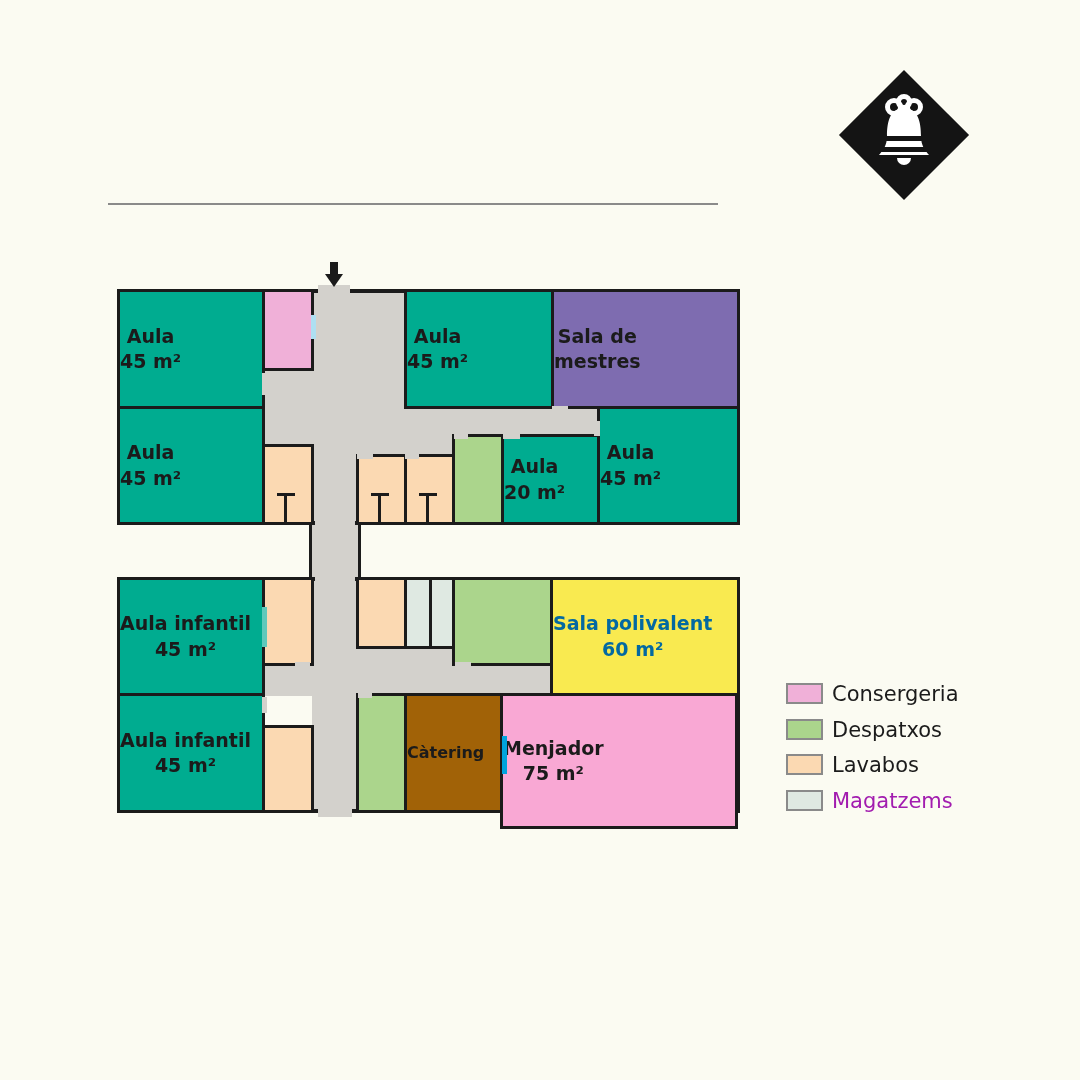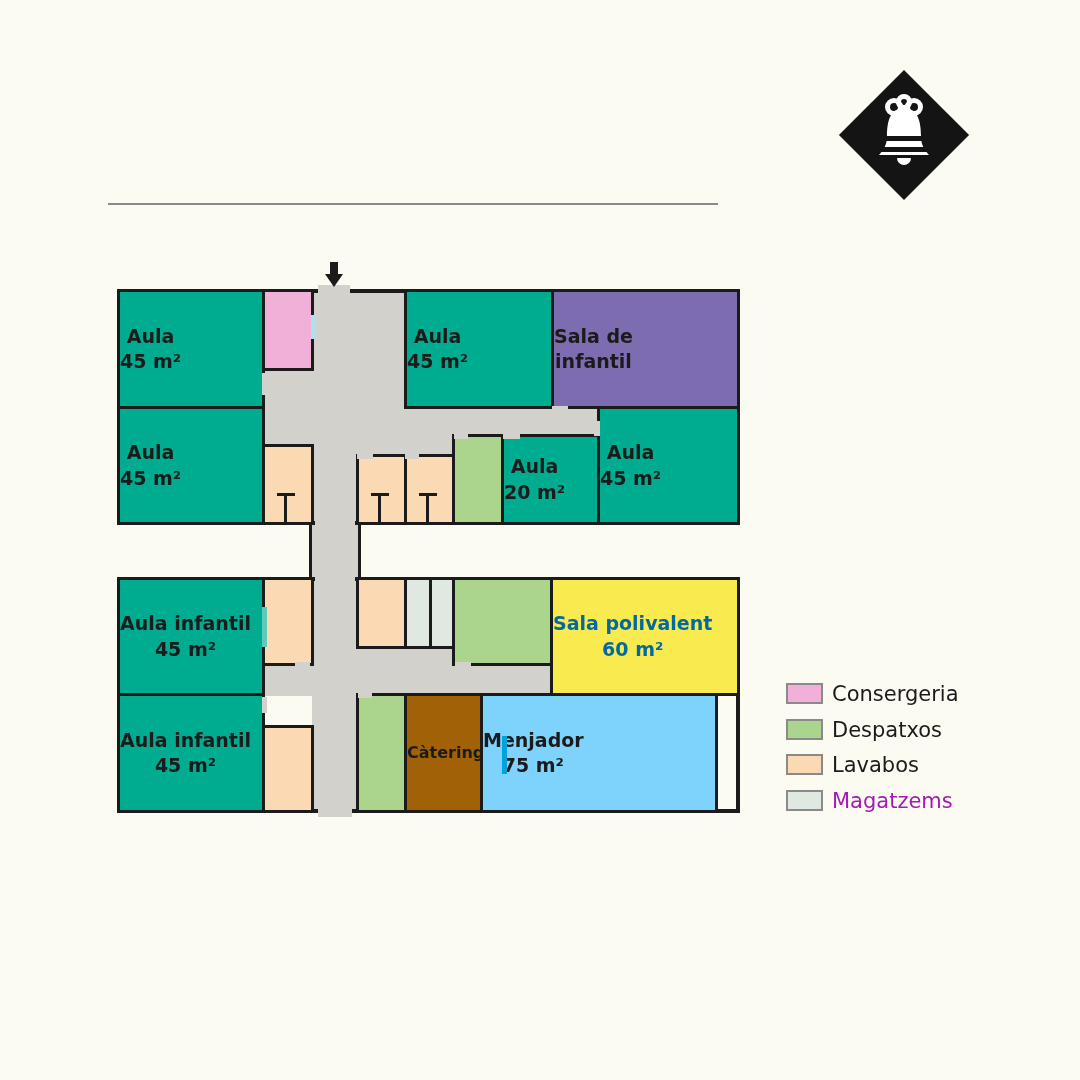--- a/index.html
+++ b/index.html
@@ -62,21 +62,21 @@
         <span class="lbl" style="font-size: 19px; color: rgb(27, 27, 27);">Aula
 45 m²</span>
       </div>
       <div class="abs room" style="left: 262px; top: 289px; width: 52px; height: 82px; background: rgb(240, 176, 216); border: 3px solid rgb(27, 27, 27);"></div>
       <div class="abs room" style="left: 404px; top: 289px; width: 150px; height: 120px; background: rgb(0, 172, 144); border: 3px solid rgb(27, 27, 27);">
         <span class="lbl" style="font-size: 19px; color: rgb(27, 27, 27);">Aula
 45 m²</span>
       </div>
       <div class="abs room" style="left: 551px; top: 289px; width: 189px; height: 120px; background: rgb(126, 108, 176); border: 3px solid rgb(27, 27, 27);">
         <span class="lbl" style="font-size: 19px; color: rgb(27, 27, 27);">Sala de
-infantil</span>
+mestres</span>
       </div>
       <div class="abs room" style="left: 117px; top: 406px; width: 148px; height: 119px; background: rgb(0, 172, 144); border: 3px solid rgb(27, 27, 27);">
         <span class="lbl" style="font-size: 19px; color: rgb(27, 27, 27);">Aula
 45 m²</span>
       </div>
       <div class="abs room" style="left: 262px; top: 444px; width: 52px; height: 81px; background: rgb(251, 217, 178); border: 3px solid rgb(27, 27, 27);"></div>
       <div class="abs room" style="left: 356px; top: 454px; width: 51px; height: 71px; background: rgb(251, 217, 178); border: 3px solid rgb(27, 27, 27);"></div>
       <div class="abs room" style="left: 404px; top: 454px; width: 51px; height: 71px; background: rgb(251, 217, 178); border: 3px solid rgb(27, 27, 27);"></div>
       <div class="abs room" style="left: 452px; top: 434px; width: 52px; height: 91px; background: rgb(171, 213, 140); border: 3px solid rgb(27, 27, 27);"></div>
       <div class="abs room" style="left: 501px; top: 434px; width: 99px; height: 91px; background: rgb(0, 172, 144); border: 3px solid rgb(27, 27, 27);">
@@ -102,21 +102,21 @@
       </div>
       <div class="abs room" style="left: 117px; top: 693px; width: 148px; height: 120px; background: rgb(0, 172, 144); border: 3px solid rgb(27, 27, 27);">
         <span class="lbl" style="font-size: 19px; color: rgb(27, 27, 27);">Aula infantil
 45 m²</span>
       </div>
       <div class="abs room" style="left: 262px; top: 725px; width: 52px; height: 88px; background: rgb(251, 217, 178); border: 3px solid rgb(27, 27, 27);"></div>
       <div class="abs room" style="left: 356px; top: 693px; width: 51px; height: 120px; background: rgb(171, 213, 140); border: 3px solid rgb(27, 27, 27);"></div>
       <div class="abs room" style="left: 404px; top: 693px; width: 101px; height: 120px; background: #a16207; border: 3px solid rgb(27, 27, 27);">
         <span class="lbl" style="font-size: 16px; color: rgb(27, 27, 27);">Càtering</span>
       </div>
-      <div class="abs room" style="left: 480px; top: 693px; width: 238px; height: 120px; background: #7dd3fc; border: 3px solid rgb(27, 27, 27);">
+      <div class="abs room" style="left: 500px; top: 693px; width: 238px; height: 136px; background: #f9a8d4; border: 3px solid rgb(27, 27, 27);">
         <span class="lbl" style="font-size: 19px; color: rgb(27, 27, 27);">Menjador
 75 m²</span>
       </div>
       <div class="abs " style="left: 311px; top: 315px; width: 5px; height: 24px; background: rgb(174, 223, 242);"></div>
       <div class="abs " style="left: 262px; top: 607px; width: 5px; height: 40px; background: rgb(94, 201, 187);"></div>
       <div class="abs " style="left: 502px; top: 736px; width: 5px; height: 38px; background: rgb(0, 163, 220);"></div>
       <div class="abs " style="left: 262px; top: 373px; width: 5px; height: 22px; background: rgb(211, 209, 204);"></div>
       <div class="abs " style="left: 552px; top: 406px; width: 16px; height: 5px; background: rgb(211, 209, 204);"></div>
       <div class="abs " style="left: 503px; top: 434px; width: 17px; height: 5px; background: rgb(211, 209, 204);"></div>
       <div class="abs " style="left: 594px; top: 421px; width: 6px; height: 15px; background: rgb(211, 209, 204);"></div>

